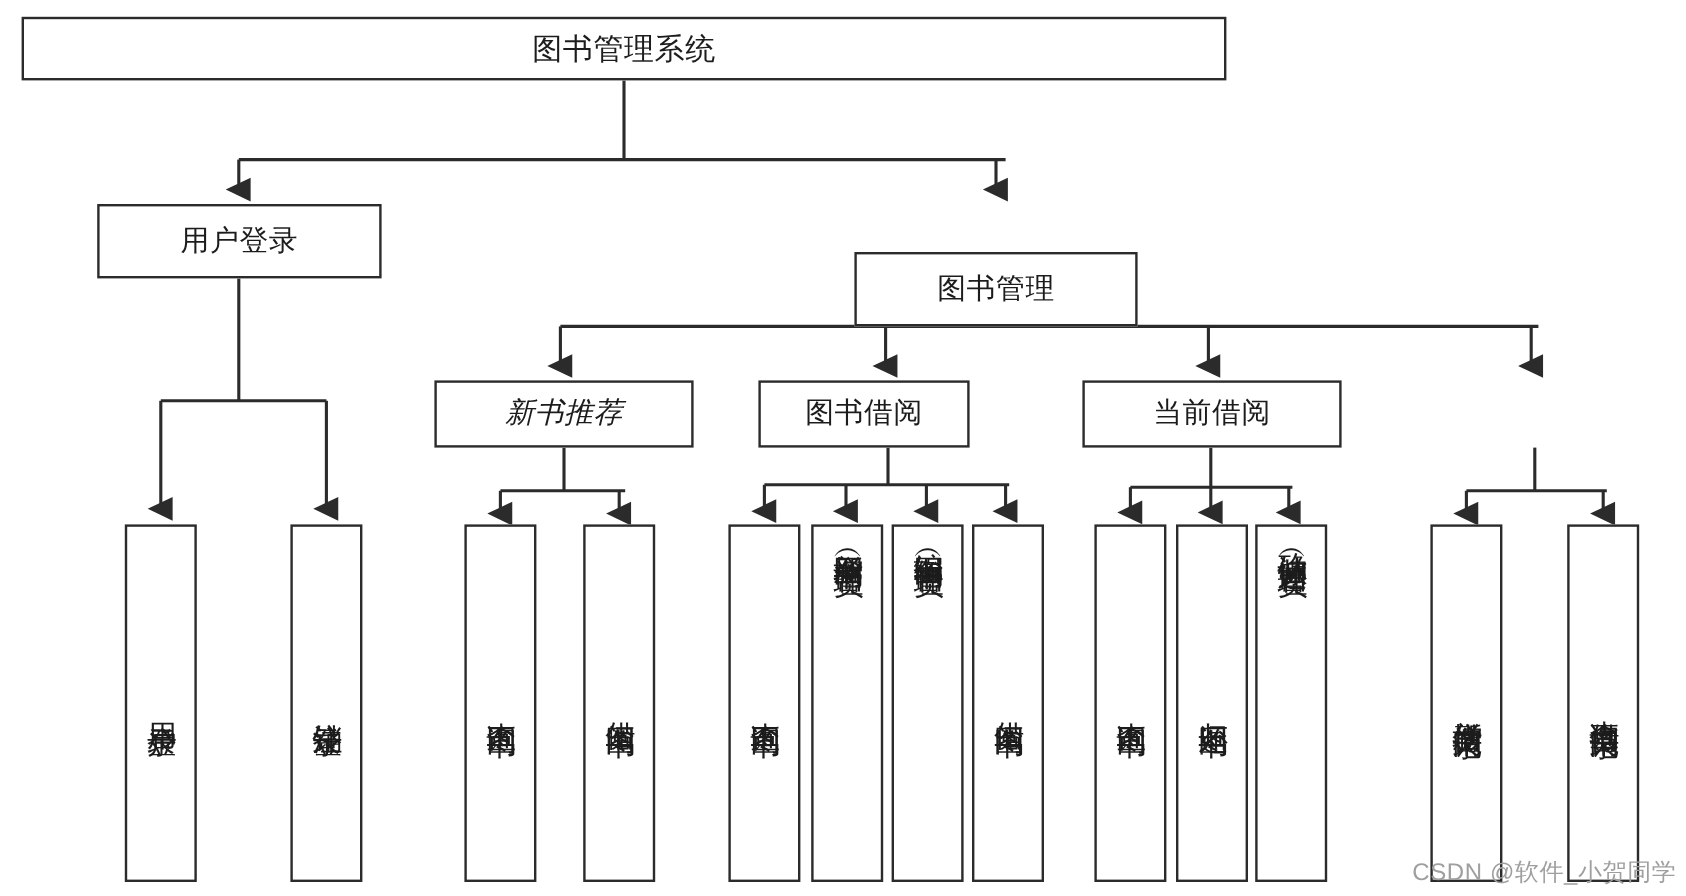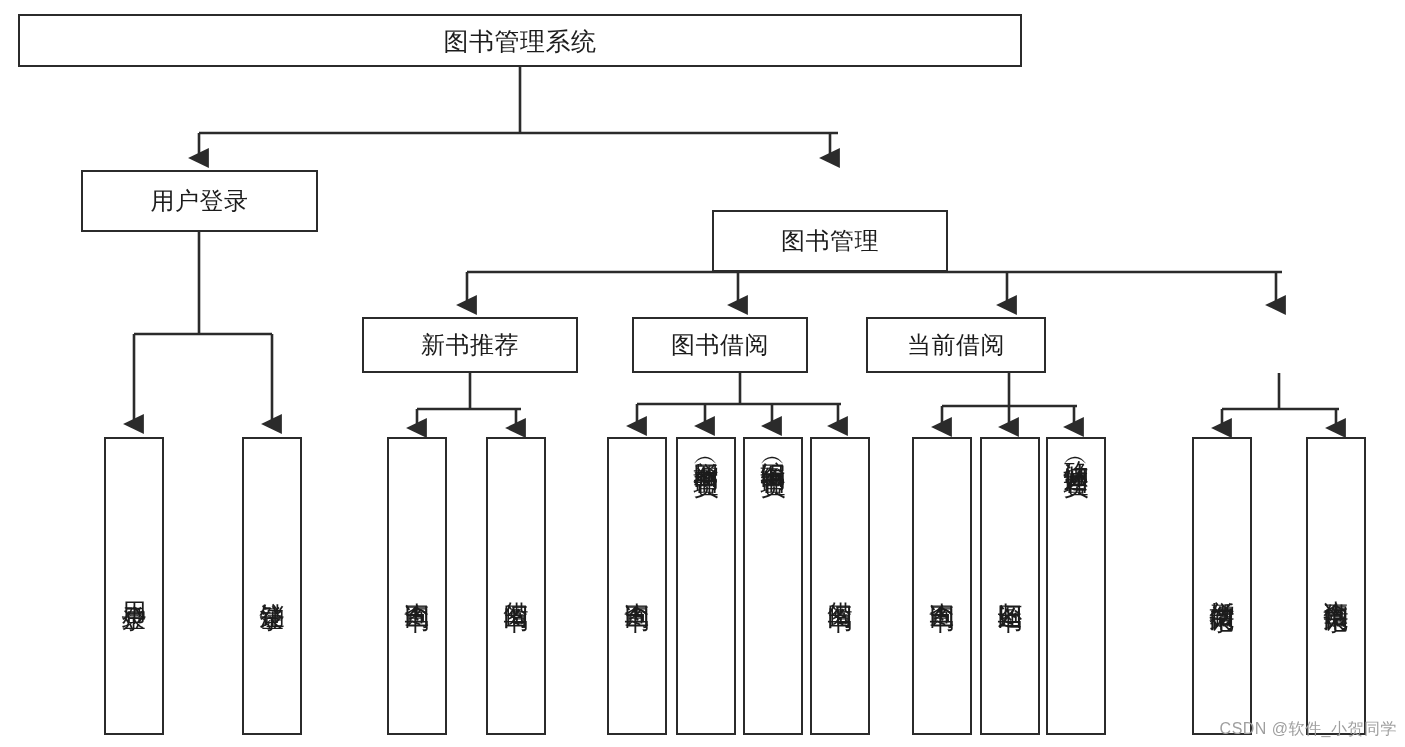--- a/index.html
+++ b/index.html
@@ -59,21 +59,21 @@
     margin: 0 auto;
   }
   .node.vertical.centered {
     align-items: center;
     padding-top: 0;
   }
   #watermark {
     position: absolute;
     right: 8px;
     bottom: 7px;
-    font-size: 16px;
+    font-size: 20px;
     color: #9f9f9f;
     z-index: 20;
     white-space: nowrap;
     letter-spacing: 0.5px;
   }
 </style>
 </head>
 <body>
 
 <div id="canvas">
@@ -132,27 +132,27 @@
     <span class="node-label">图书管理系统</span>
   </div>
 
   <div class="node horizontal" style="left:81px; top:170px; width:237px; height:62px;">
     <span class="node-label">用户登录</span>
   </div>
   <div class="node horizontal" style="left:712px; top:170px; width:236px; height:62px;margin-top:40px;">
     <span class="node-label">图书管理</span>
   </div>
 
-  <div class="node horizontal" style="left:362px; top:317px; width:216px; height:56px;">
+  <div class="node horizontal" style="left:362px; top:317px; width:216px; height:56px;font-style:italic;">
     <span class="node-label">新书推荐</span>
   </div>
   <div class="node horizontal" style="left:632px; top:317px; width:176px; height:56px;">
     <span class="node-label">图书借阅</span>
   </div>
-  <div class="node horizontal" style="left:866px; top:317px; width:180px; height:56px;">
+  <div class="node horizontal" style="left:902px; top:317px; width:216px; height:56px;">
     <span class="node-label">当前借阅</span>
   </div>
 
   <div class="node vertical centered" style="left:104px; top:437px; width:60px; height:298px;">
     <span class="node-label">用户登录</span>
   </div>
   <div class="node vertical centered" style="left:242px; top:437px; width:60px; height:298px;">
     <span class="node-label">注销登录</span>
   </div>
 

